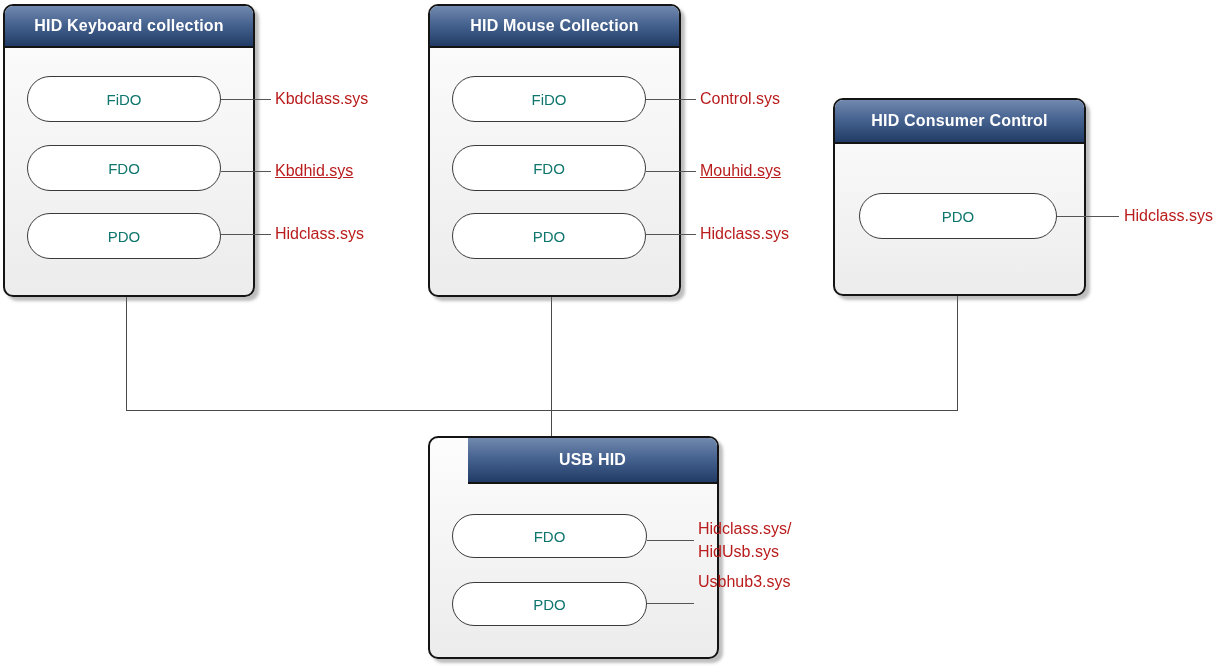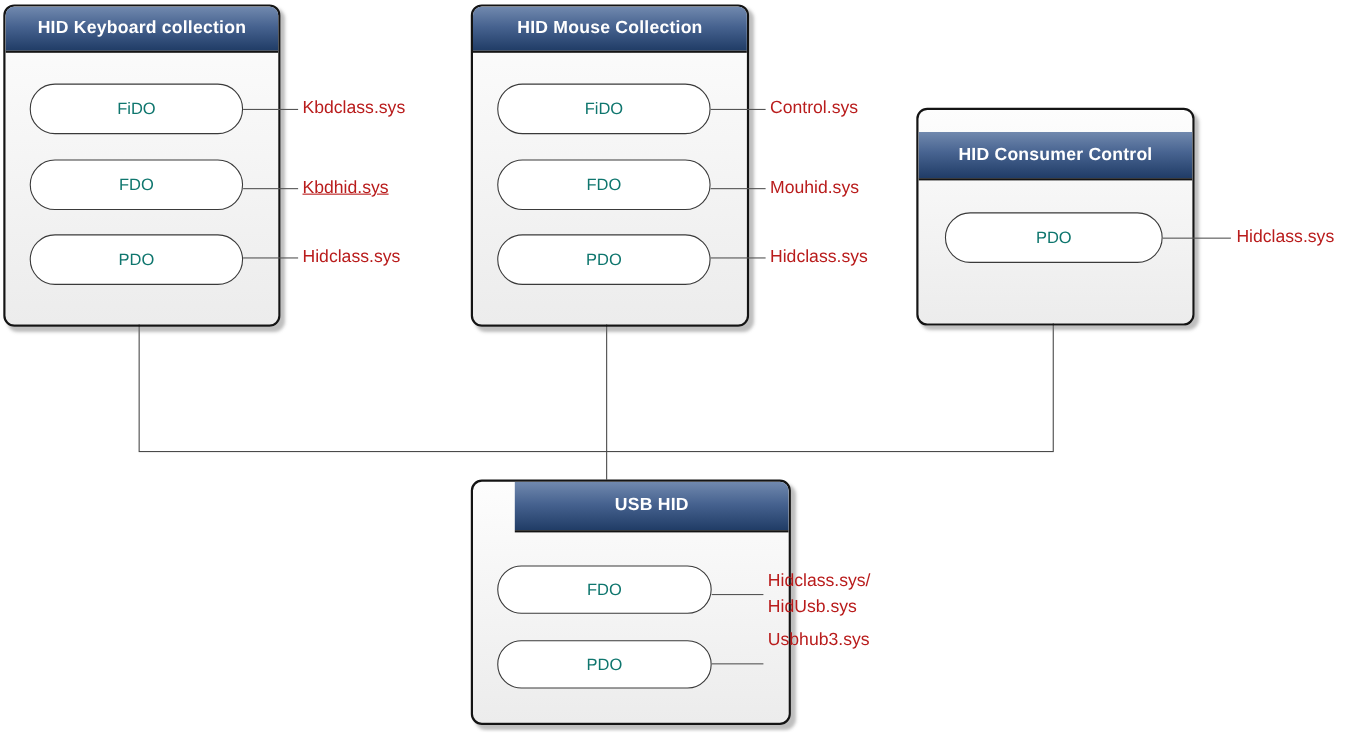--- a/index.html
+++ b/index.html
@@ -93,26 +93,26 @@
       <span>FDO</span>
     </div>
     <div class="pill" style="left:22px; top:207px; width:194px;">
       <span>PDO</span>
     </div>
   </div>
 
   <div class="ann-line" style="left:646px; top:99px; width:50px;"></div>
   <div class="ann-label" style="left:700px; top:87px;">Control.sys</div>
   <div class="ann-line" style="left:646px; top:171px; width:50px;"></div>
-  <div class="ann-label" style="left:700px; top:159px;">Mouhid.sys</div>
+  <div class="ann-label" style="left:700px; top:159px;text-decoration:underline;">Mouhid.sys</div>
   <div class="ann-line" style="left:646px; top:234px; width:50px;"></div>
   <div class="ann-label" style="left:700px; top:222px;">Hidclass.sys</div>
 
   <div class="box" style="left:833px; top:98px; width:249px; height:194px;">
-    <div class="box-header" style="height:42px;margin-top:20px;">HID Consumer Control</div>
+    <div class="box-header" style="height:42px;">HID Consumer Control</div>
     <div class="pill" style="left:24px; top:93px; width:198px;">
       <span>PDO</span>
     </div>
   </div>
 
   <div class="ann-line" style="left:1057px; top:216px; width:62px;"></div>
   <div class="ann-label" style="left:1124px; top:204px;">Hidclass.sys</div>
 
   <div class="box" style="left:428px; top:436px; width:249px; height:219px;padding-left:38px;">
     <div class="box-header" style="height:44px;">USB HID</div>

